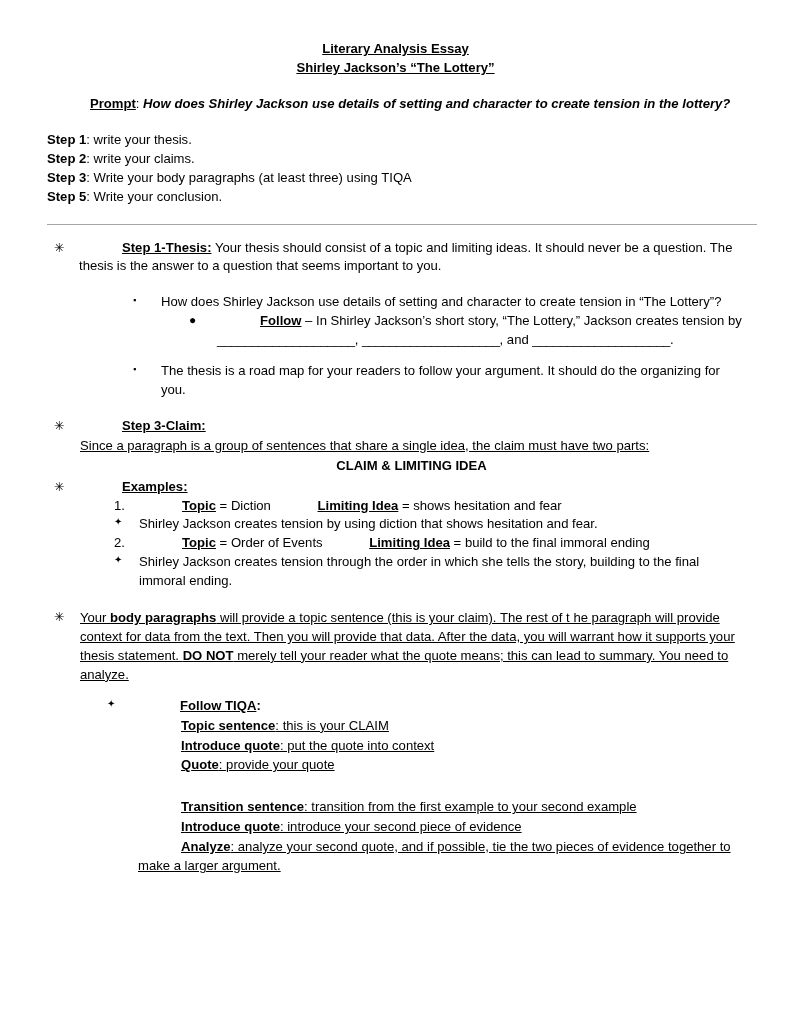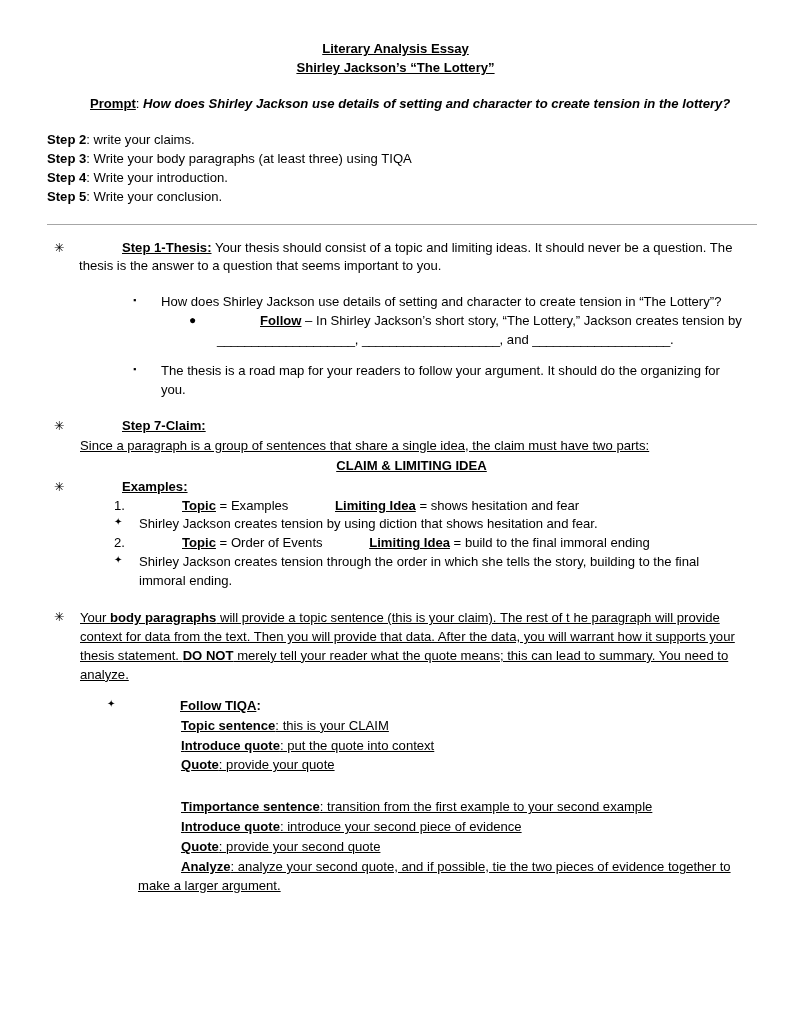--- a/index.html
+++ b/index.html
@@ -16,21 +16,21 @@
     width: 781px;
     height: 1024px;
     margin: 0 auto;
     background: #ffffff;
     overflow: hidden;
     box-sizing: border-box;
     padding: 40px 42px 0 42px;
     font-size: 13.1px;
     line-height: 1.445;
   }
-  .u { text-decoration: underline; }
+  .u { }
   .b { font-weight: bold; }
   .bu { font-weight: bold; text-decoration: underline; padding-left: 43px; }
   .biu { font-weight: bold; font-style: italic; }
 
   .title-block {
     text-align: center;
     margin: 0;
   }
   .title-line {
     font-weight: bold;
@@ -114,27 +114,27 @@
     <div class="title-line">Literary Analysis Essay</div>
     <div class="title-line">Shirley Jackson’s “The Lottery”</div>
   </div>
 
   <div class="prompt-line">
     <span class="bu">Prompt</span><span>: </span><span class="biu">How does Shirley Jackson use details of setting and character to create tension in the lottery?</span>
   </div>
 
   <div class="steps">
     <div class="step-row">
+      <span class="b">Step 1</span><span>: write your thesis.</span>
+    </div>
+    <div class="step-row">
       <span class="b">Step 2</span><span>: write your claims.</span>
     </div>
     <div class="step-row">
       <span class="b">Step 3</span><span>: Write your body paragraphs (at least three) using TIQA</span>
-    </div>
-    <div class="step-row">
-      <span class="b">Step 4</span><span>: Write your introduction.</span>
     </div>
     <div class="step-row">
       <span class="b">Step 5</span><span>: Write your conclusion.</span>
     </div>
   </div>
 
   <hr class="divider">
 
   <div class="row lvl1">
     <span class="marker">✳</span>
@@ -164,38 +164,38 @@
     <span class="marker">▪</span>
     <span class="body">The thesis is a road map for your readers to follow your argument.  It should do the organizing for you.</span>
   </div>
 
   <div class="gap-md"></div>
 
   <div class="row lvl1">
     <span class="marker">✳</span>
     <span class="body">
       <div>
-        <span class="bu">Step 7-Claim:</span>
+        <span class="bu">Step 3-Claim:</span>
       </div>
       <div class="para">Since a paragraph is a group of sentences that share a single idea, the claim must have two parts:</div>
       <div class="center-line b u">CLAIM &amp; LIMITING IDEA</div>
     </span>
   </div>
 
   <div class="row lvl1">
     <span class="marker">✳</span>
     <span class="body">
       <div>
         <span class="bu">Examples:</span>
       </div>
 
       <div class="row numrow">
         <span class="marker">1.</span>
         <span class="body">
-          <span class="bu">Topic</span><span> = Examples    </span><span class="bu">Limiting Idea</span><span> = shows hesitation and fear</span>
+          <span class="bu">Topic</span><span> = Diction    </span><span class="bu">Limiting Idea</span><span> = shows hesitation and fear</span>
         </span>
       </div>
 
       <div class="row diarow">
         <span class="marker">✦</span>
         <span class="body">Shirley Jackson creates tension by using diction that shows hesitation and fear.</span>
       </div>
 
       <div class="row numrow">
         <span class="marker">2.</span>
@@ -233,29 +233,26 @@
           <div class="para">
             <span class="bu">I</span><span class="b">ntroduce quote</span><span>: put the quote into context</span>
           </div>
           <div class="para">
             <span class="bu">Q</span><span class="b">uote</span><span>: provide your quote</span>
           </div>
 
           <div class="gap-lg"></div>
 
           <div class="para">
-            <span class="bu">T</span><span class="b">importance sentence</span><span>: transition from the first example to your second example</span>
+            <span class="bu">T</span><span class="b">ransition sentence</span><span>: transition from the first example to your second example</span>
           </div>
           <div class="para">
             <span class="bu">I</span><span class="b">ntroduce quote</span><span>: introduce your second piece of evidence</span>
           </div>
           <div class="para">
-            <span class="bu">Q</span><span class="b">uote</span><span>: provide your second quote</span>
-          </div>
-          <div class="para">
             <span class="bu">A</span><span class="b">nalyze</span><span>: analyze your second quote, and if possible, tie the two pieces of evidence together to make a larger argument.</span>
           </div>
         </span>
       </div>
     </span>
   </div>
 
 </div>
 
 </body></html>

